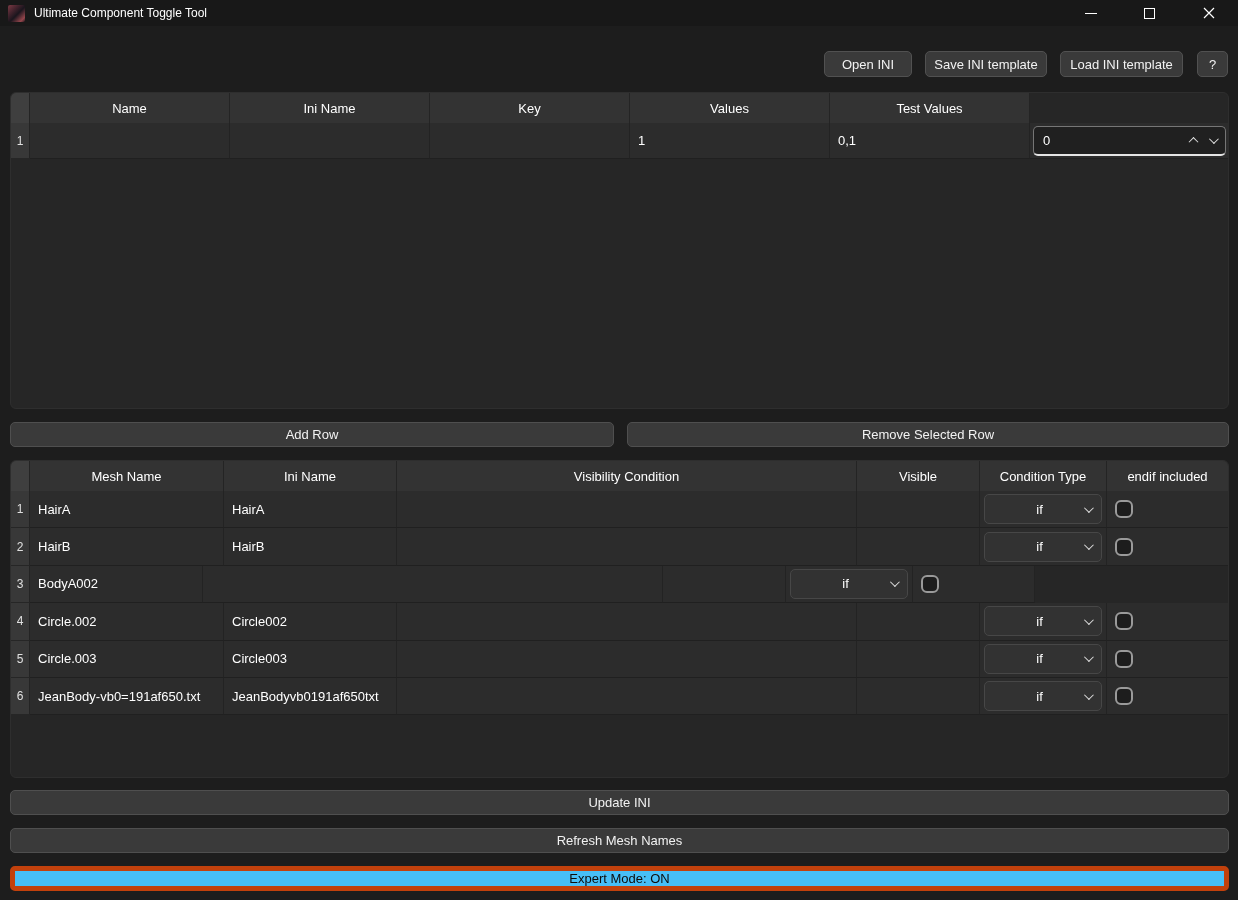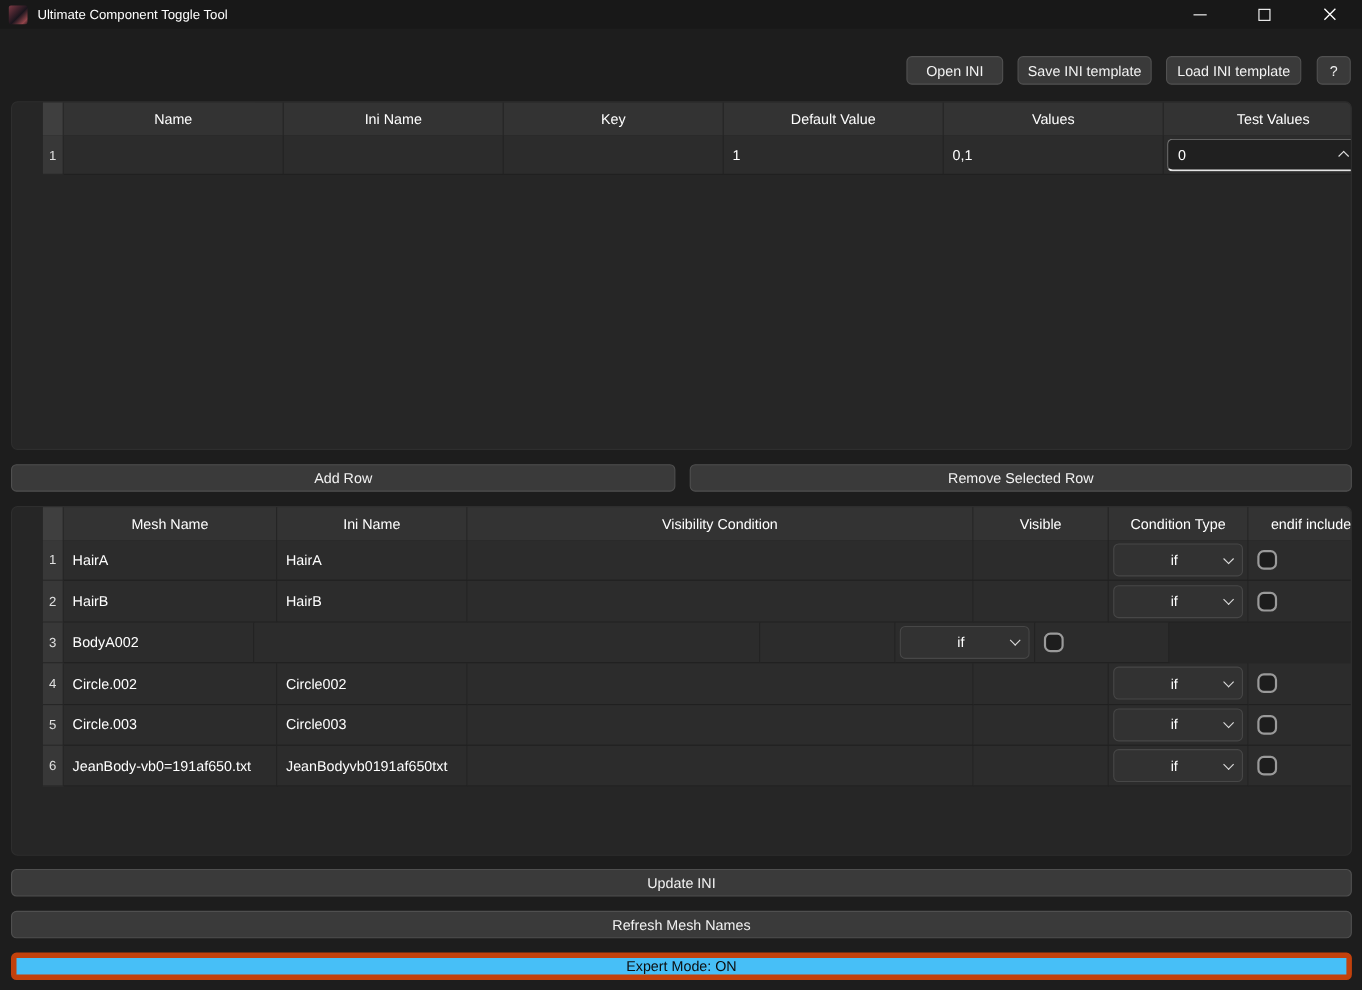--- a/index.html
+++ b/index.html
@@ -22,21 +22,21 @@
   .btn { position:absolute; height:26px; background:#3a3a3a; border:1px solid #515151;
          border-radius:5px; color:#f2f2f2; font-size:13px; display:flex; align-items:center;
          justify-content:center; cursor:default; }
   #btn-open   { left:824px; top:51px; width:88px;  }
   #btn-save   { left:925px; top:51px; width:122px; }
   #btn-load   { left:1060px; top:51px; width:123px; }
   #btn-help   { left:1197px; top:51px; width:31px;  }
 
   
   .tablewrap { position:absolute; left:10px; width:1219px; background:#262626;
-               border:1px solid #2e2e2e; border-radius:6px; overflow:hidden;padding-left:28px; }
+               border:1px solid #2e2e2e; border-radius:6px; overflow:hidden; }
   #toggle-table { top:92px;  height:317px; }
   #mesh-table   { top:460px; height:318px; }
   .thead { display:flex; height:30px; }
   .corner { width:19px; background:#3f3f3f; border-right:1px solid #242424; flex:0 0 auto; }
   .hcell { background:#333333; border-right:1px solid #242424; color:#ffffff; font-size:13px;
            display:flex; align-items:center; justify-content:center; flex:0 0 auto; }
   .trow { display:flex; }
   #toggle-table .trow { height:36px; }
   #mesh-table .trow { height:37.4px; }
   .vnum { width:19px; background:#383838; border-bottom:1px solid #262626; border-right:1px solid #242424;
@@ -106,21 +106,20 @@
   <div class="btn" id="btn-save">Save INI template</div>
   <div class="btn" id="btn-load">Load INI template</div>
   <div class="btn" id="btn-help">?</div>
 
   <div class="tablewrap" id="toggle-table">
     <div class="thead">
       <div class="corner"></div>
       <div class="hcell c200">Name</div>
       <div class="hcell c200">Ini Name</div>
       <div class="hcell c200">Key</div>
-      <div class="hcell c200">Default Value</div>
       <div class="hcell c200">Values</div>
       <div class="hcell c200">Test Values</div>
     </div>
     <div class="trow">
       <div class="vnum">1</div>
       <div class="cell c200"></div>
       <div class="cell c200"></div>
       <div class="cell c200"></div>
       <div class="cell c200">1</div>
       <div class="cell c200">0,1</div>

